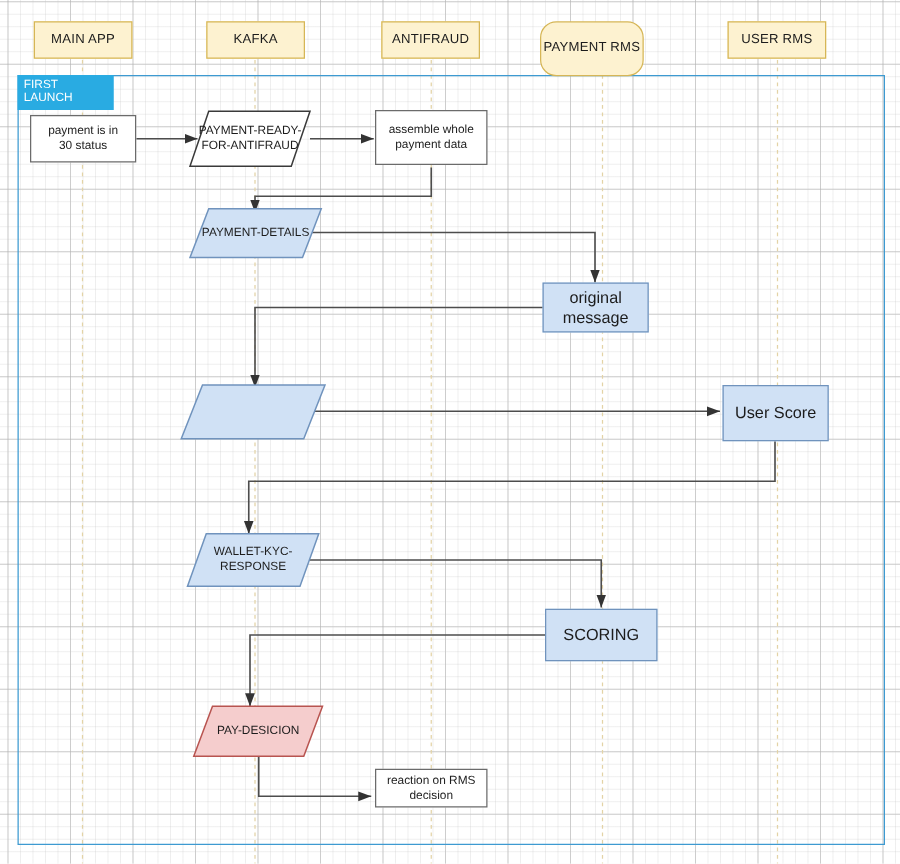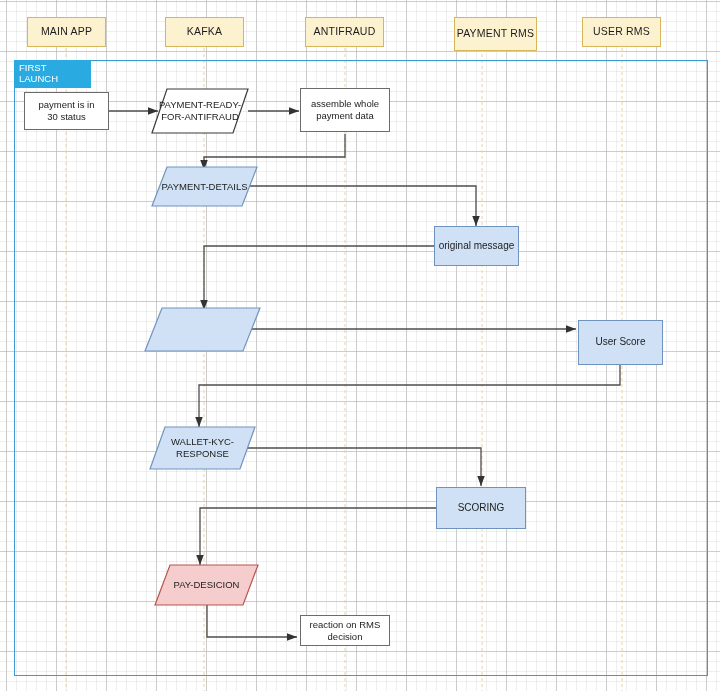--- a/index.html
+++ b/index.html
@@ -53,21 +53,21 @@
     letter-spacing: 0.2px;
   }
   .proc-box {
     background: #ffffff;
     border: 1px solid #6b6b6b;
     font-size: 9.5px;
   }
   .blue-box {
     background: #d0e1f5;
     border: 1px solid #7093bd;
-    font-size: 10px;
+    font-size: 13px;
   }
   .para-wrap {
     position: absolute;
   }
   .para-label {
     position: absolute;
     left: 0;
     top: 0;
     width: 100%;
     height: 100%;
@@ -148,32 +148,32 @@
     </g>
   </svg>
 
   <div class="container-box" style="left:14px; top:60px; width:694px; height:616px;"></div>
   <div class="container-tag" style="left:14px; top:60px; width:62px;">FIRST
 LAUNCH</div>
 
   <div class="node header-box" style="left:27px; top:17px; width:79px; height:30px;">MAIN APP</div>
   <div class="node header-box" style="left:165px; top:17px; width:79px; height:30px;">KAFKA</div>
   <div class="node header-box" style="left:305px; top:17px; width:79px; height:30px;">ANTIFRAUD</div>
-  <div class="node header-box" style="left:454px; top:17px; width:83px; height:34px;">PAYMENT RMS</div>
+  <div class="node header-box" style="left:432px; top:17px; width:83px; height:44px;border-radius:13px;">PAYMENT RMS</div>
   <div class="node header-box" style="left:582px; top:17px; width:79px; height:30px;">USER RMS</div>
 
   <div class="node proc-box" style="left:24px; top:92px; width:85px; height:38px; white-space:pre-line;">payment is in
 30 status</div>
 
   <div class="node proc-box" style="left:300px; top:88px; width:90px; height:44px; white-space:pre-line;">assemble whole
 payment data</div>
 
   <div class="node blue-box" style="left:434px; top:226px; width:85px; height:40px;">original message</div>
 
-  <div class="node blue-box" style="left:578px; top:308px; width:85px; height:45px;margin-top:12px;">User Score</div>
+  <div class="node blue-box" style="left:578px; top:308px; width:85px; height:45px;">User Score</div>
 
   <div class="node blue-box" style="left:436px; top:487px; width:90px; height:42px;">SCORING</div>
 
   <div class="node proc-box" style="left:300px; top:615px; width:90px; height:31px; white-space:pre-line;">reaction on RMS
 decision</div>
 
   <div class="para-wrap" style="left:152px; top:89px; width:96px; height:44px;">
     <div class="para-label" style="white-space:pre-line;">PAYMENT-READY-
 FOR-ANTIFRAUD</div>
   </div>

